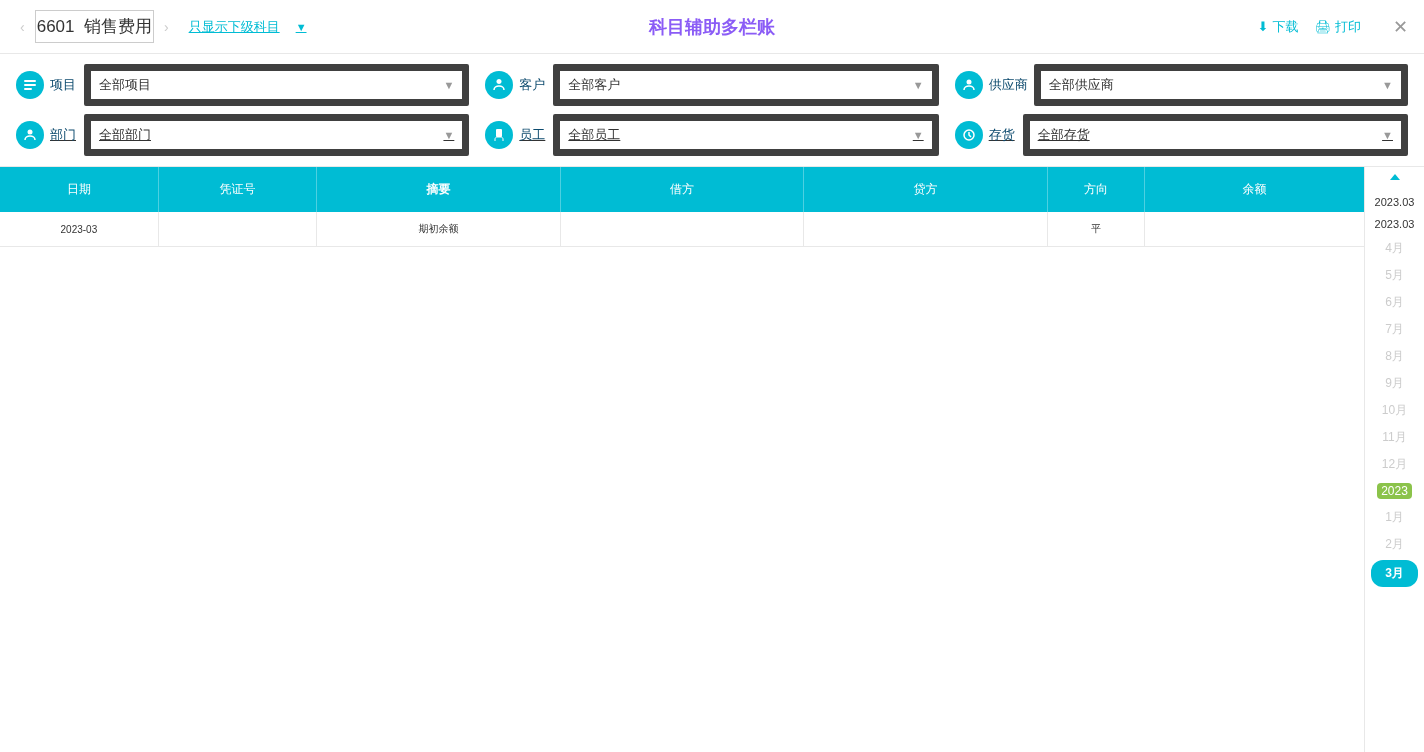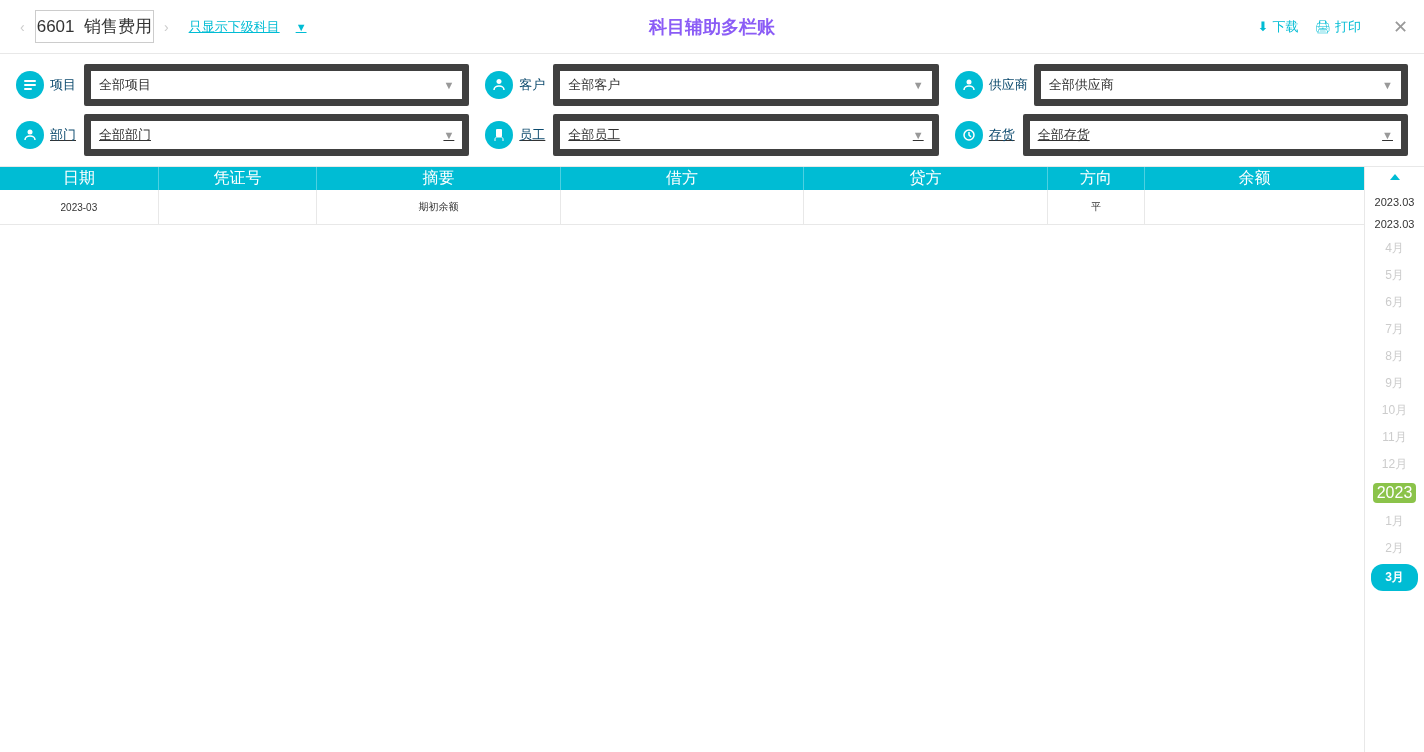--- a/index.html
+++ b/index.html
@@ -162,24 +162,24 @@
       border-collapse: collapse;
       table-layout: fixed;
     }
 
     thead tr {
       background: #00bcd4;
       color: #fff;
     }
 
     thead th {
-      padding: 1px 8px;
+      padding: 14px 8px;
       text-align: center;
       font-weight: normal;
-      font-size: 16px;
+      font-size: 12px;
       border-right: 1px solid rgba(255,255,255,0.3);
     }
 
     thead th:last-child { border-right: none; }
 
     tbody tr {
       border-bottom: 1px solid #e8e8e8;
     }
 
     tbody td {
@@ -243,21 +243,21 @@
       margin: 2px 6px;
       width: calc(100% - 12px);
       font-weight: bold;
     }
 
     .year-badge {
       background: #8bc34a;
       color: #fff;
       border-radius: 4px;
       padding: 1px 4px;
-      font-size: 16px;
+      font-size: 12px;
       display: inline-block;
     }
 
     .sidebar-item.period {
       color: #333;
       font-size: 11px;
     }
 
     
     .bottom-scroll {
@@ -269,21 +269,21 @@
       height: 8px;
       margin: 2px 0;
       background: #ccc;
       border-radius: 4px;
       width: 80%;
       margin-left: 10px;
     }
 
     .col-date { width: 130px; }
     .col-voucher { width: 130px; }
-    .col-abstract { width: 200px; }
+    .col-abstract { width: 200px; font-weight: bold; }
     .col-debit { width: 200px; }
     .col-credit { width: 200px; }
     .col-dir { width: 80px; }
     .col-balance { width: 180px; }
   </style>
 </head>
 <body>
 
 <div class="window">
 

